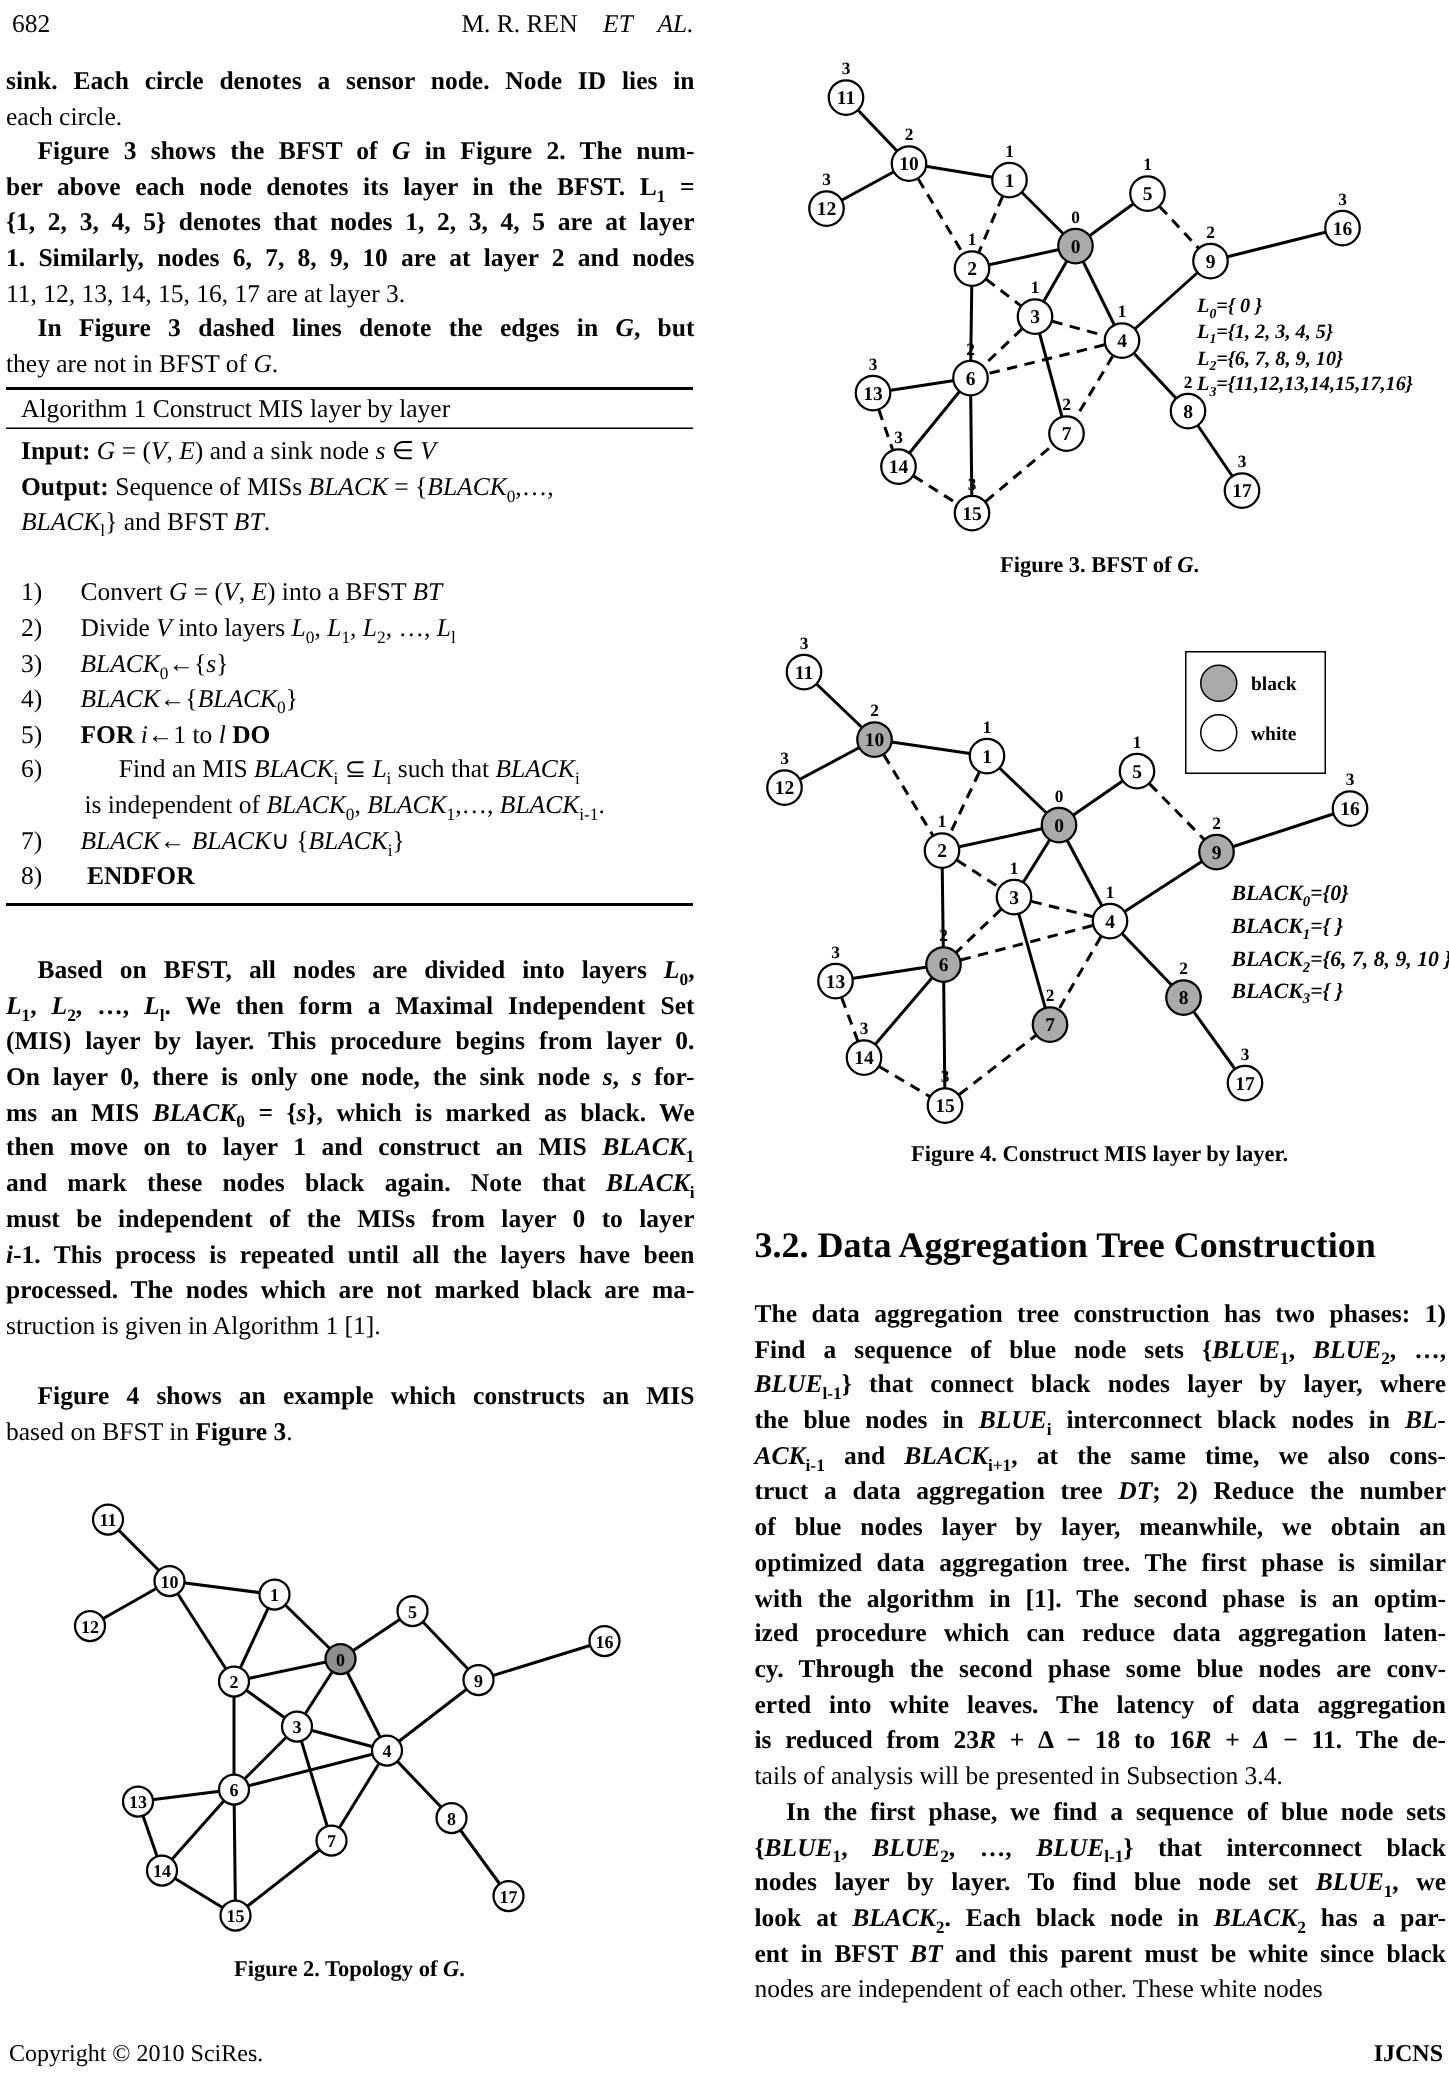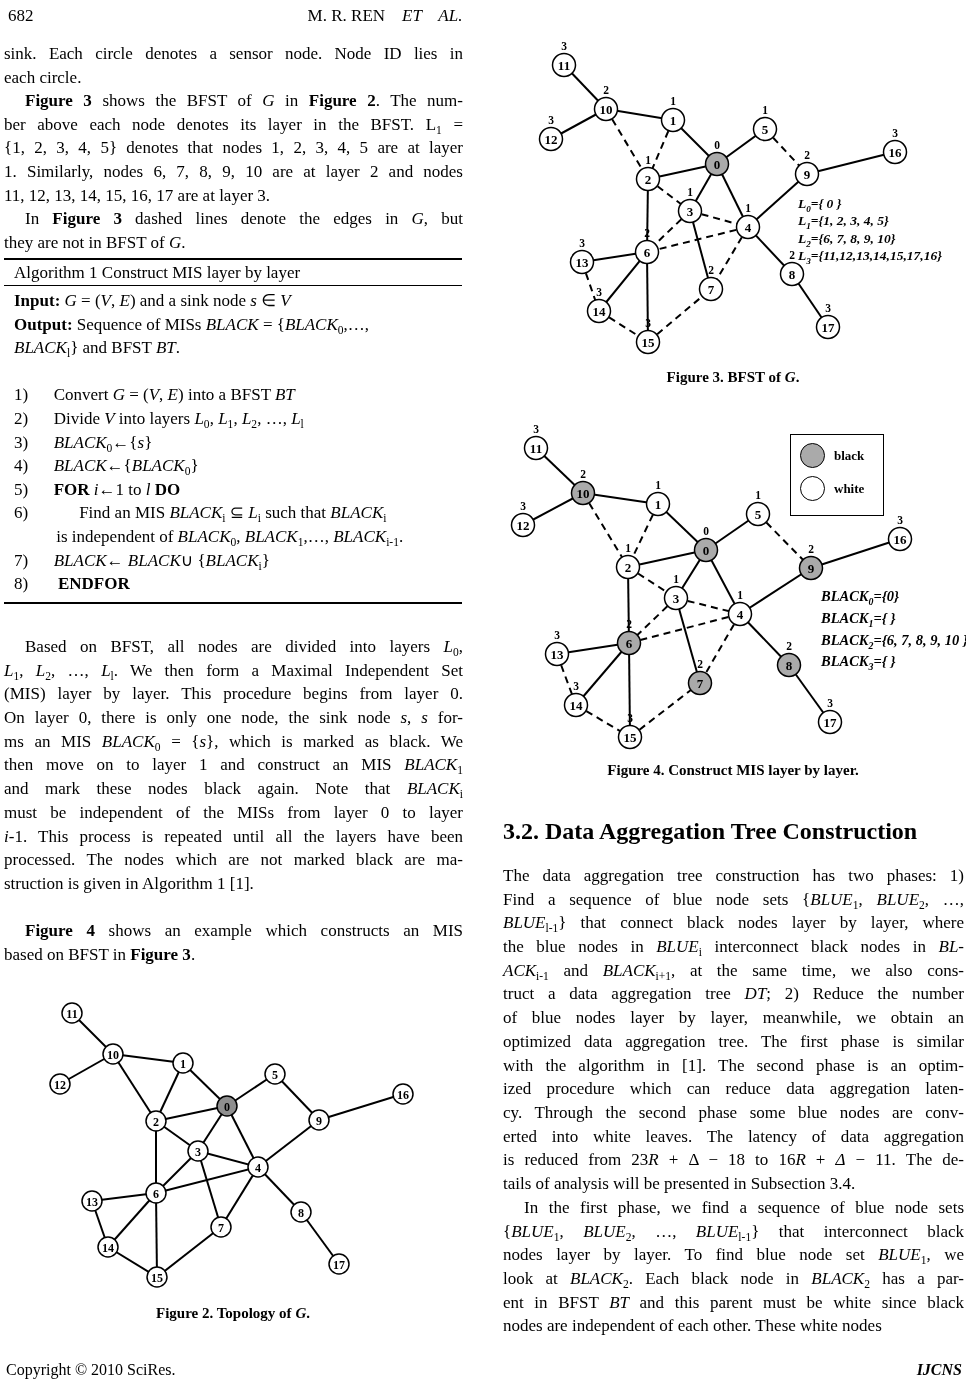--- a/index.html
+++ b/index.html
@@ -3,21 +3,21 @@
 <meta charset="utf-8">
 <style>
   html,body{margin:0;padding:0;background:#ffffff;}
   body{width:966px;height:1386px;position:relative;font-family:"Liberation Serif",serif;color:#000;}
   .hdr-num{position:absolute;left:8px;top:6px;font-size:17px;}
   .hdr-center{position:absolute;left:0;top:6px;width:770px;text-align:center;font-size:17px;white-space:pre;}
   .para{position:absolute;width:459px;font-size:17px;line-height:23.7px;}
   .col-left .para{left:4px;}
   .col-right .para{left:503px;width:461px;}
   .pline{white-space:pre;height:23.7px;}
-  .pline.j{text-align:justify;text-align-last:justify;}
+  .pline.j{text-align:justify;text-align-last:justify;font-weight:bold;}
   .pline.ind{padding-left:21px;}
   sub{font-size:68%;line-height:0;}
   .algo{position:absolute;left:4px;top:258px;width:458px;border-top:2px solid #000;border-bottom:2px solid #000;}
   .algo-title{font-size:17px;padding:3px 0 2px 10px;border-bottom:1.5px solid #000;}
   .algo-body{padding:3px 0 6px 10px;font-size:17px;line-height:23.6px;}
   .algo-body .pline{height:23.6px;}
   svg.fig{position:absolute;overflow:visible;}
   .caption{position:absolute;text-align:center;font-size:15px;font-weight:bold;}
   .cap3{left:500px;top:369px;width:466px;}
   .cap4{left:500px;top:762px;width:466px;}
@@ -27,21 +27,21 @@
   .fig4-sets{position:absolute;left:821px;top:586px;font-size:14.5px;line-height:21.8px;font-weight:bold;font-style:italic;}
   .fig4-sets .pline{height:21.8px;}
   .legendbox{position:absolute;left:790px;top:434px;width:92px;height:80px;border:1.5px solid #000;background:#fff;}
   .lrow{display:flex;align-items:center;gap:9px;margin:8px 0 0 9px;}
   .lcirc{display:inline-block;width:25px;height:25px;border:1.5px solid #000;border-radius:50%;box-sizing:border-box;}
   .lcirc.blk{background:#aaaaaa;}
   .lcirc.wht{background:#ffffff;}
   .llab{font-size:13px;font-weight:bold;}
   .sec-head{position:absolute;left:503px;top:818px;width:461px;font-size:24px;font-weight:bold;}
   .footer{position:absolute;left:6px;top:1361px;width:956px;display:flex;justify-content:space-between;font-size:16px;}
-  .footer .journal{font-weight:bold;font-style:italic;margin-left:14px;}
+  .footer .journal{font-weight:bold;margin-left:14px;}
 </style>
 </head>
 <body>
 
 <div class="hdr-num">682</div>
 <div class="hdr-center">M. R. REN    <i>ET    AL.</i></div>
 
 <section class="col-left">
   <div class="para" style="top:42px">
       <div class="pline j">sink. Each circle denotes a sensor node. Node ID lies in</div>

